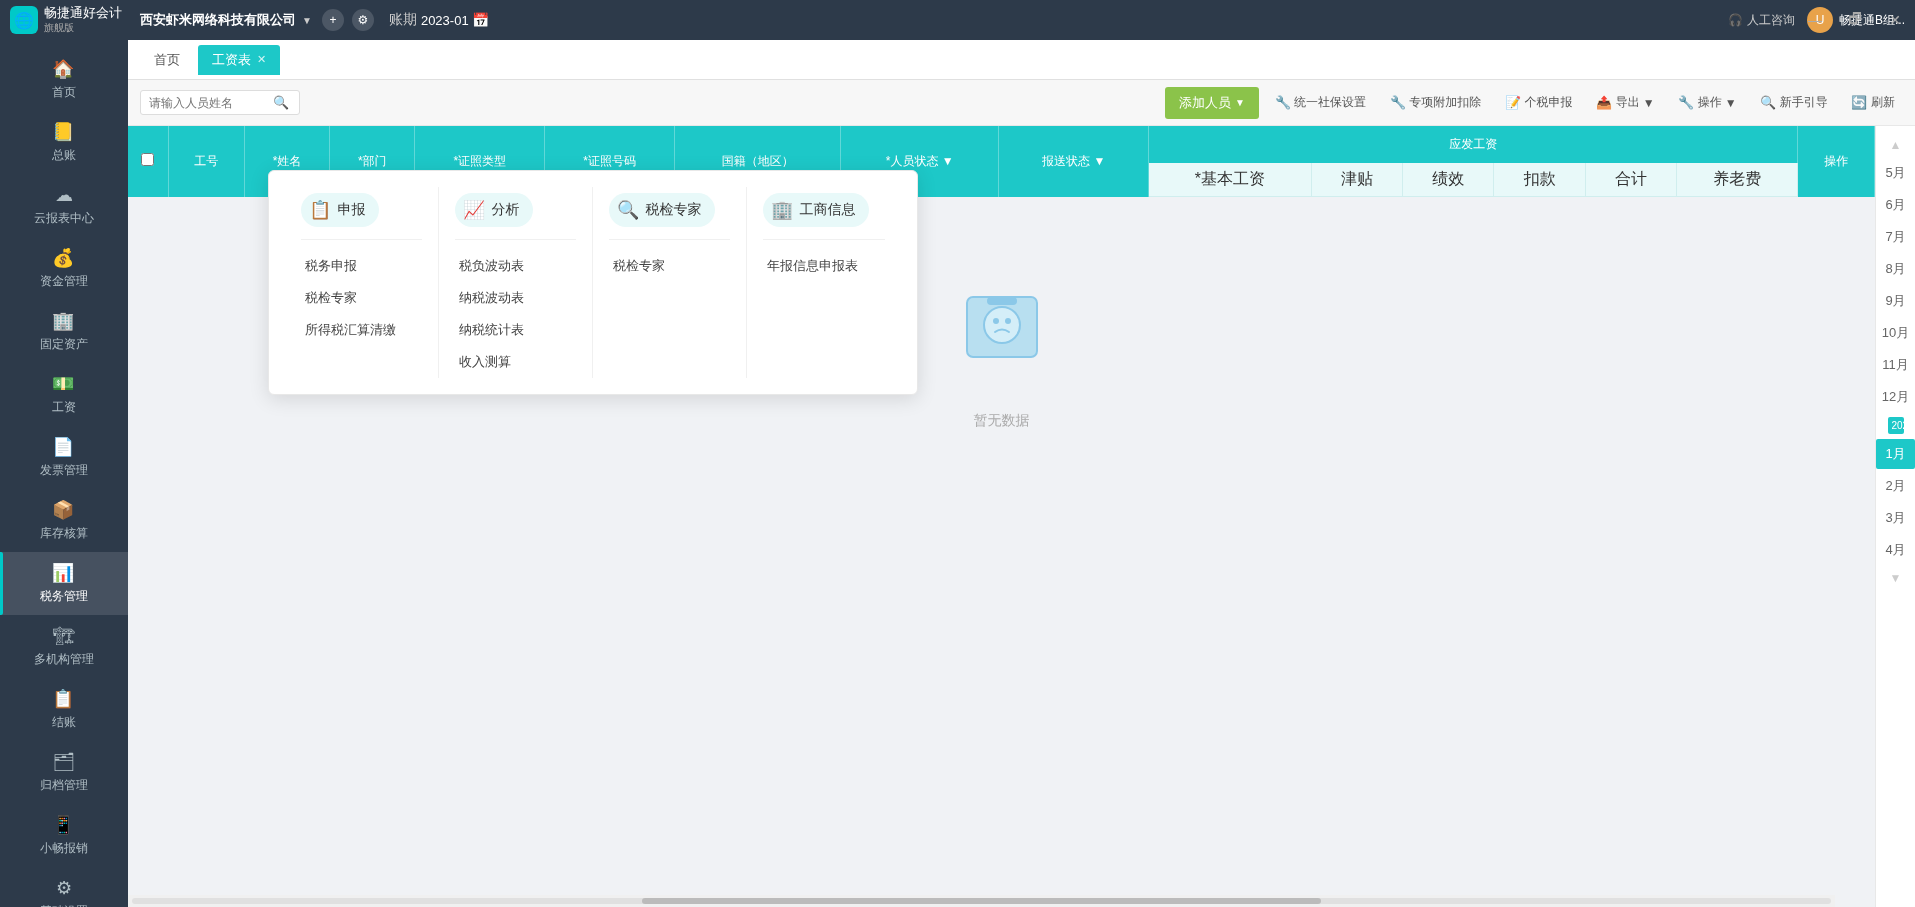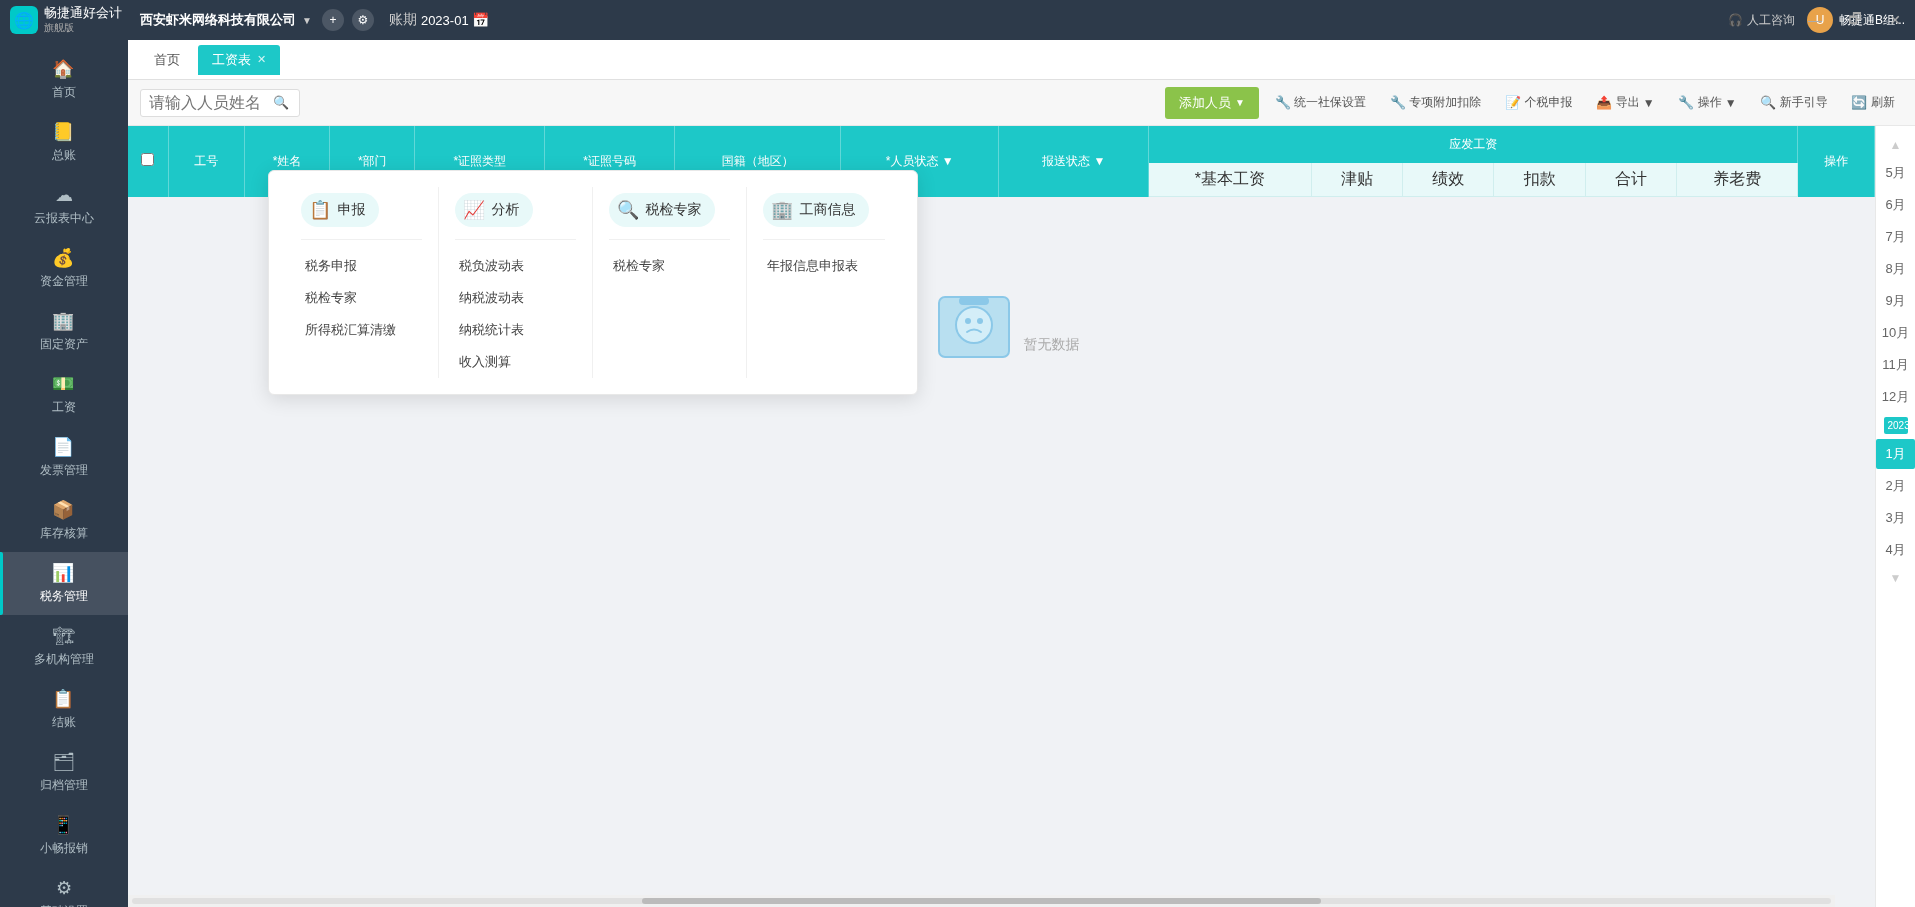--- a/index.html
+++ b/index.html
@@ -90,21 +90,21 @@
 
     
     .toolbar {
       height: 46px; background: #f7f7f7; display: flex; align-items: center;
       padding: 0 12px; gap: 8px; border-bottom: 1px solid #e8e8e8;
     }
     .search-box {
       display: flex; align-items: center; border: 1px solid #ddd; border-radius: 3px;
       background: #fff; padding: 4px 8px; gap: 4px; min-width: 160px;
     }
-    .search-box input { border: none; outline: none; font-size: 16px; color: #6d28d9; width: 120px; background: transparent; }
+    .search-box input { border: none; outline: none; font-size: 12px; color: #6d28d9; width: 120px; background: transparent; }
     .search-icon { color: #999; font-size: 13px; }
     .toolbar-spacer { flex: 1; }
     .btn-add-person {
       background: #8bc34a; color: #fff; border: none; border-radius: 3px;
       padding: 7px 14px; cursor: pointer; font-size: 13px; display: flex; align-items: center; gap: 4px;
     }
     .btn-add-person .arrow { font-size: 10px; }
     .toolbar-action {
       display: flex; align-items: center; gap: 3px; color: #555; font-size: 12px;
       cursor: pointer; padding: 5px 8px; border-radius: 3px;
@@ -120,21 +120,21 @@
       font-weight: normal;
     }
     .salary-table thead tr.sub-header th {
       background: #e8f9f9; color: #333; font-size: 16px; border-right: 1px solid #d0eeee;
       border-bottom: 1px solid #d0eeee; padding: 6px 8px;
     }
     .salary-table thead tr th.checkbox-col { width: 40px; }
 
     
     .empty-state {
-      display: flex; flex-direction: row; align-items: center; justify-content: center;
+      display: flex; flex-direction: column; align-items: center; justify-content: center;
       padding: 80px 0; color: #aaa;
     }
     .empty-icon { font-size: 80px; color: #b0d8e8; margin-bottom: 16px; }
     .empty-text { font-size: 14px; color: #aaa; }
 
     
     .dropdown-overlay {
       position: absolute; top: 130px; left: 140px; width: 650px;
       background: #fff; border: 1px solid #e8e8e8; border-radius: 6px;
       box-shadow: 0 4px 20px rgba(0,0,0,0.12); z-index: 200; padding: 16px;
@@ -412,21 +412,21 @@
       <div class="right-panel">
         <div class="panel-arrow">▲</div>
         <div class="month-item">5月</div>
         <div class="month-item">6月</div>
         <div class="month-item">7月</div>
         <div class="month-item">8月</div>
         <div class="month-item">9月</div>
         <div class="month-item">10月</div>
         <div class="month-item">11月</div>
         <div class="month-item">12月</div>
-        <div style="margin:3px 12px; background:#1dc8c8; color:#fff; font-size:10px; padding:3px 4px; border-radius:2px; text-align:center; width:24px;">2023</div>
+        <div style="margin:3px 12px; background:#1dc8c8; color:#fff; font-size:10px; padding:3px 4px; border-radius:2px; text-align:center; width:16px;">2023</div>
         <div class="month-item current">1月</div>
         <div class="month-item">2月</div>
         <div class="month-item">3月</div>
         <div class="month-item">4月</div>
         <div class="panel-arrow">▼</div>
       </div>
 
     </div>
 
     <div class="dropdown-overlay">

